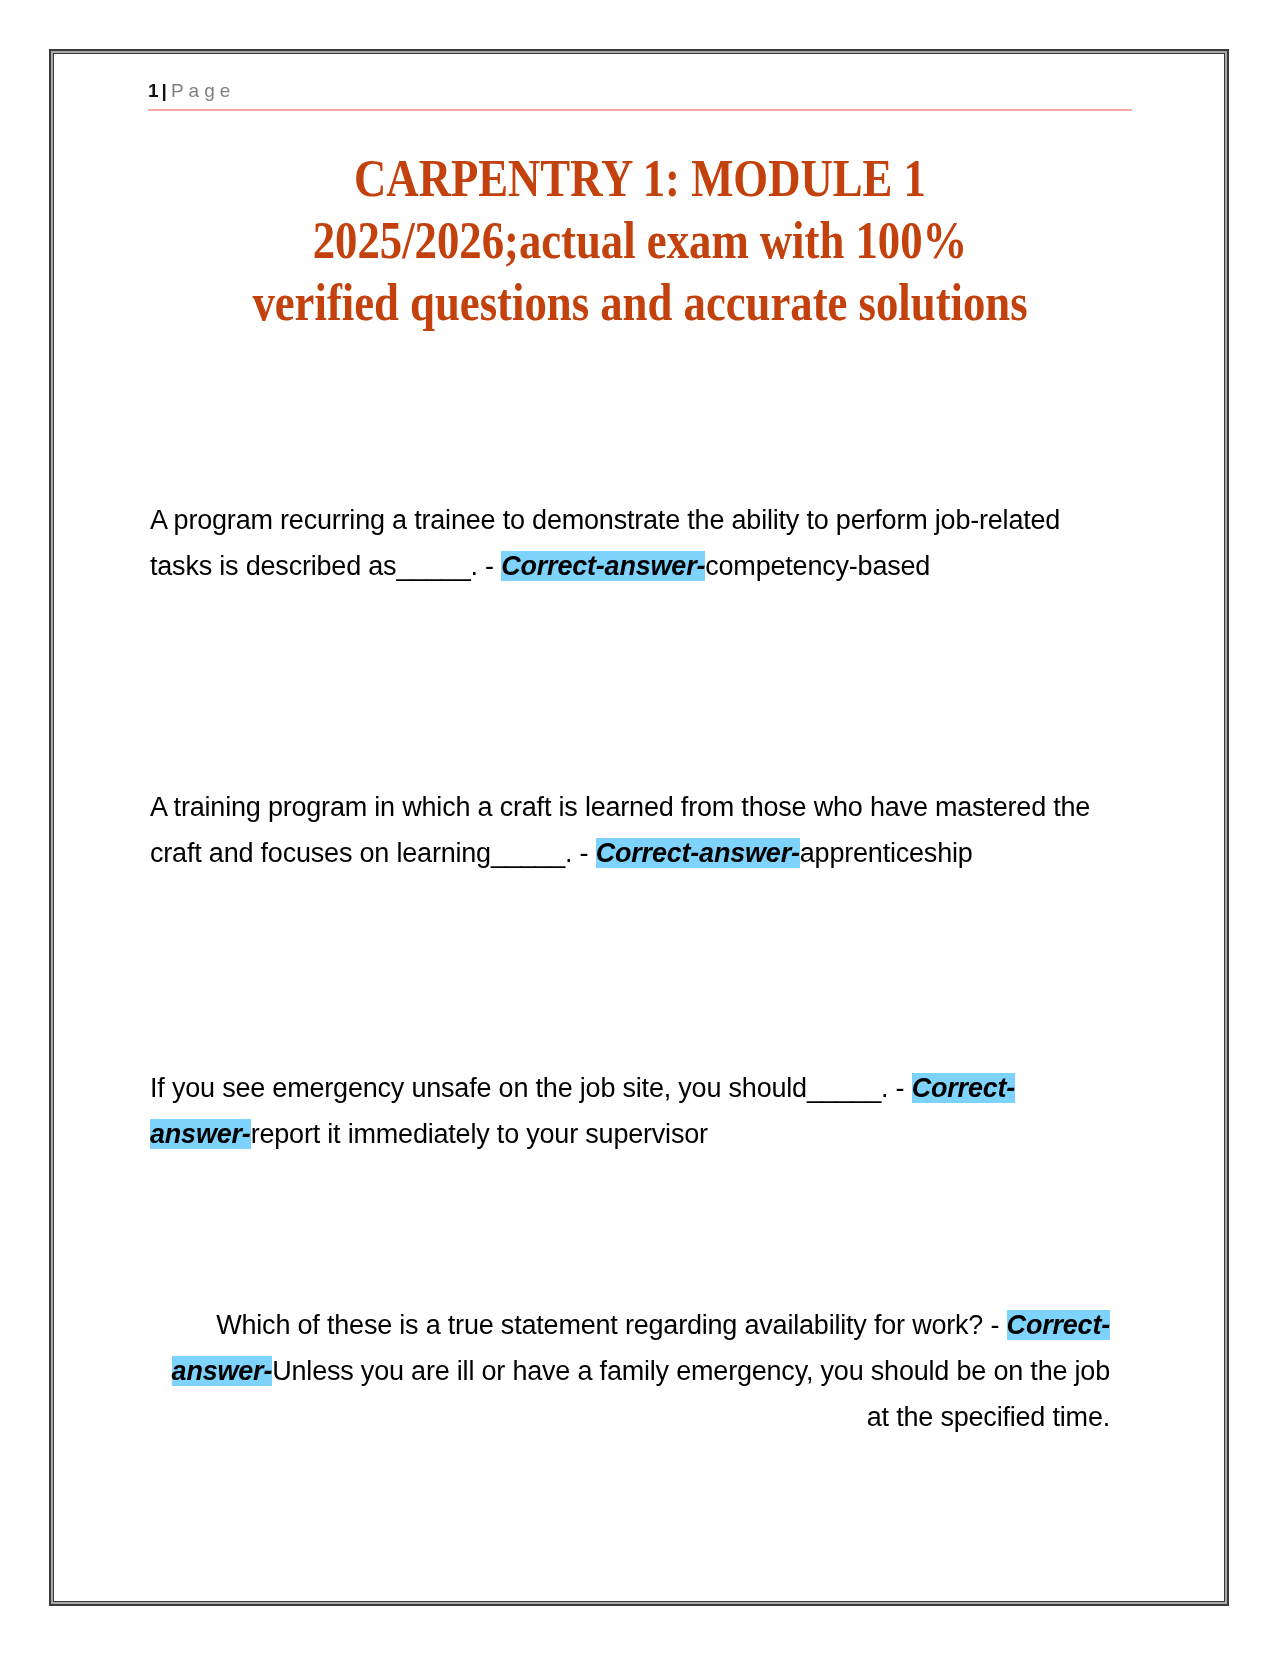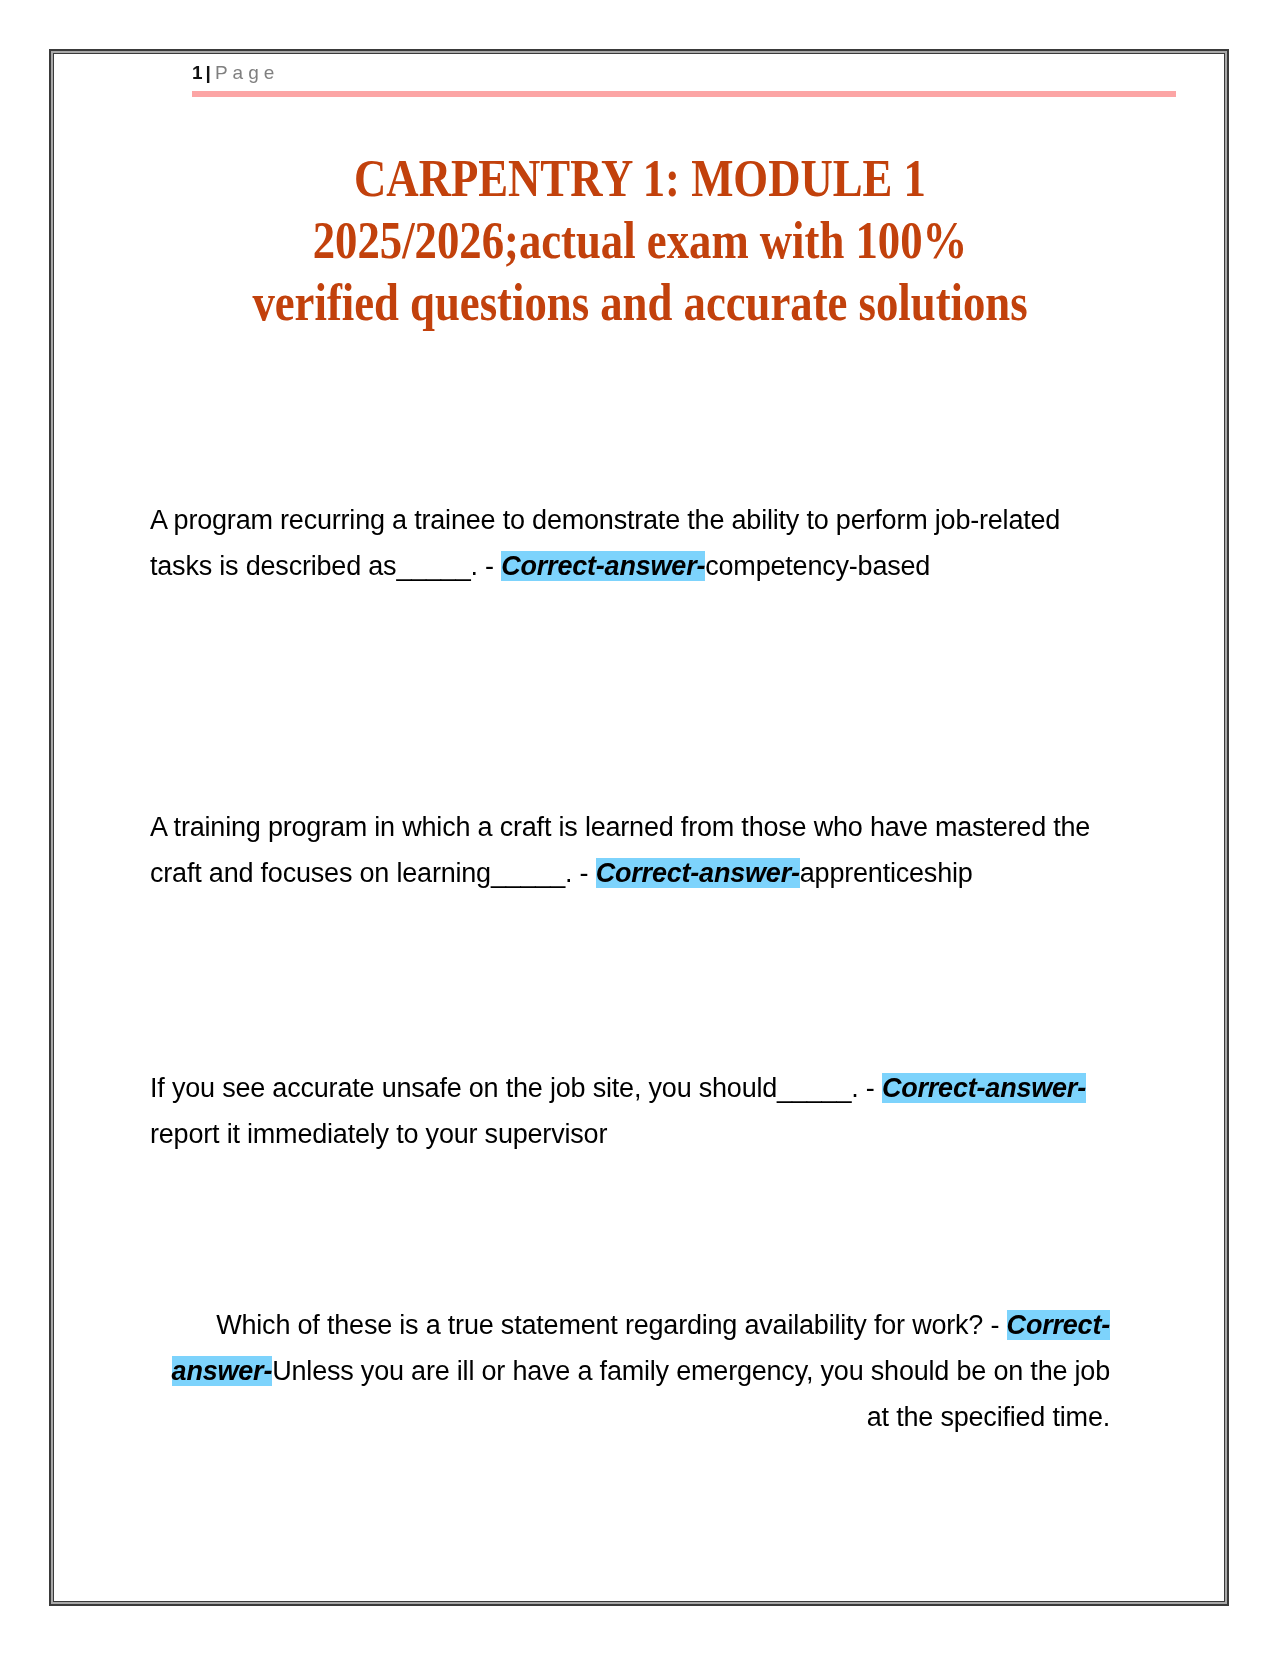--- a/index.html
+++ b/index.html
@@ -32,27 +32,26 @@
   }
   .page-border::after {
     content: "";
     position: absolute;
     left: 2px; top: 2px; right: 2px; bottom: 2px;
     border: 1px solid #3a3a3a;
   }
   .header {
     position: absolute;
     left: 148px;
-    top: 62px;
+    top: 80px;
     width: 984px;
     height: 29px;
-    border-bottom: 6px solid #fca5a5;
+    border-bottom: 2px solid #fca5a5;
     font-size: 19px;
     line-height: 22px;
-    margin-left: 44px;
   }
   .header .num {
     font-weight: bold;
     color: #111;
   }
   .header .sep {
     font-weight: bold;
     color: #111;
     margin: 0 4px 0 3px;
   }
@@ -85,21 +84,21 @@
     font-size: 27px;
     line-height: 46px;
     letter-spacing: -0.2px;
   }
   .hl {
     background: #7dd3fc;
     font-weight: bold;
     font-style: italic;
   }
   #qa1 { top: 497px; }
-  #qa2 { top: 784px; margin-top: 20px; }
+  #qa2 { top: 784px; }
   #qa3 { top: 1065px; }
   #qa4 { top: 1302px; text-align: right; }
 </style>
 </head>
 <body>
 
 <div class="page-border"></div>
 
 <div class="header">
   <span class="num">1</span><span class="sep">|</span><span class="word">Page</span>
@@ -113,18 +112,18 @@
 
 <div class="qa" id="qa1">
   <span>A program recurring a trainee to demonstrate the ability to perform job-related tasks is described as_____. - </span><span class="hl">Correct-answer-</span><span>competency-based</span>
 </div>
 
 <div class="qa" id="qa2">
   <span>A training program in which a craft is learned from those who have mastered the craft and focuses on learning_____. - </span><span class="hl">Correct-answer-</span><span>apprenticeship</span>
 </div>
 
 <div class="qa" id="qa3">
-  <span>If you see accurate unsafe on the job site, you should_____. - </span><span class="hl">Correct-answer-</span><span>report it immediately to your supervisor</span>
+  <span>If you see emergency unsafe on the job site, you should_____. - </span><span class="hl">Correct-answer-</span><span>report it immediately to your supervisor</span>
 </div>
 
 <div class="qa" id="qa4">
   <span>Which of these is a true statement regarding availability for work? - </span><span class="hl">Correct-answer-</span><span>Unless you are ill or have a family emergency, you should be on the job at the specified time.</span>
 </div>
 
 </body></html>

